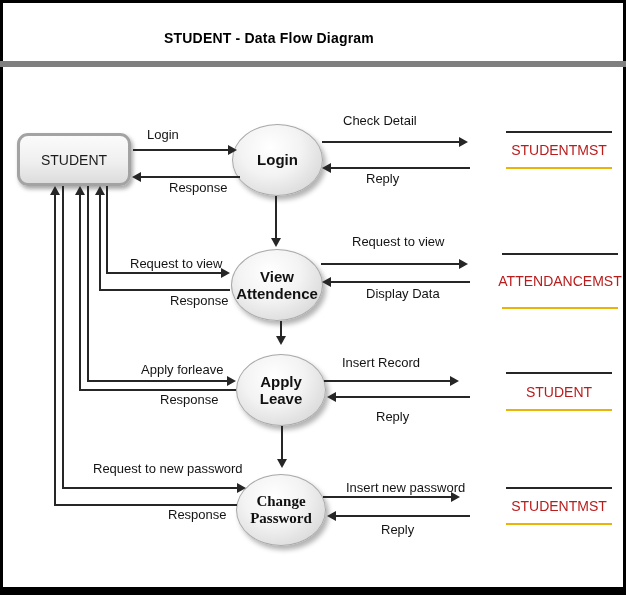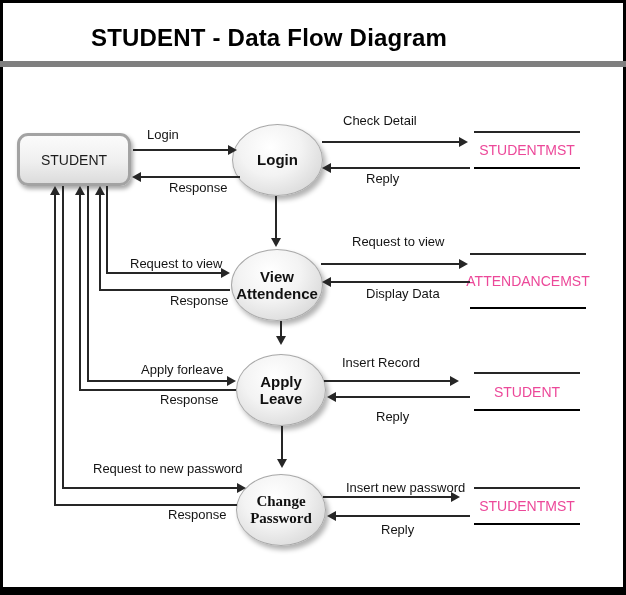--- a/index.html
+++ b/index.html
@@ -6,44 +6,44 @@
   #frame{
     position:relative;width:626px;height:595px;background:#ffffff;
     box-shadow: inset 0 0 0 3px #000000, inset 0 -8px 0 0 #000000;
     font-family:"Liberation Sans", sans-serif;
     overflow:hidden;
   }
   .title-bar{
     position:absolute;left:3px;top:3px;width:532px;height:57px;
     display:flex;align-items:center;justify-content:center;
     padding-top:12px;box-sizing:border-box;
-    font-weight:bold;font-size:24px;color:#000;letter-spacing:.2px;
+    font-weight:bold;font-size:14px;color:#000;letter-spacing:.2px;
   }
   .divider{position:absolute;left:0;top:61px;width:626px;height:6px;background:#7f7f7f;}
   .entity{
     position:absolute;left:17px;top:133px;width:114px;height:53px;
     border-radius:11px;border:3px solid #a3a3a3;box-sizing:border-box;
     background:linear-gradient(180deg,#fbfbfb 0%,#efefef 55%,#dcdcdc 100%);
     box-shadow:2px 3px 4px rgba(0,0,0,.35);
     display:flex;align-items:center;justify-content:center;
     font-size:14px;color:#1c1c1c;
   }
   .process{
     position:absolute;border-radius:50%;
     background:radial-gradient(ellipse at 42% 32%, #ffffff 0%, #f3f3f3 42%, #dedede 74%, #bdbdbd 100%);
     border:1px solid #a8a8a8;box-sizing:border-box;
     box-shadow:3px 4px 5px rgba(0,0,0,.3);
     display:flex;align-items:center;justify-content:center;text-align:center;
     font-weight:bold;font-size:15px;line-height:1.15;color:#111;
     white-space:pre-line;
   }
   .store{
-    position:absolute;border-top:2px solid #262626;border-bottom:2px solid #000000;
+    position:absolute;border-top:2px solid #262626;border-bottom:2px solid #eab308;
     box-sizing:border-box;display:flex;align-items:center;justify-content:center;
-    font-size:14px;color:#ec4899;white-space:nowrap;
+    font-size:14px;color:#b91c1c;white-space:nowrap;margin-left:32px;
   }
   .hline{position:absolute;height:2px;background:#262626;}
   .vline{position:absolute;width:2px;background:#262626;}
   .arr{position:absolute;width:0;height:0;}
   .arr-r{border-top:5px solid transparent;border-bottom:5px solid transparent;border-left:9px solid #262626;}
   .arr-l{border-top:5px solid transparent;border-bottom:5px solid transparent;border-right:9px solid #262626;}
   .arr-u{border-left:5px solid transparent;border-right:5px solid transparent;border-bottom:9px solid #262626;}
   .arr-d{border-left:5px solid transparent;border-right:5px solid transparent;border-top:9px solid #262626;}
   .lbl{position:absolute;font-size:13px;color:#141414;white-space:nowrap;}
 </style>

